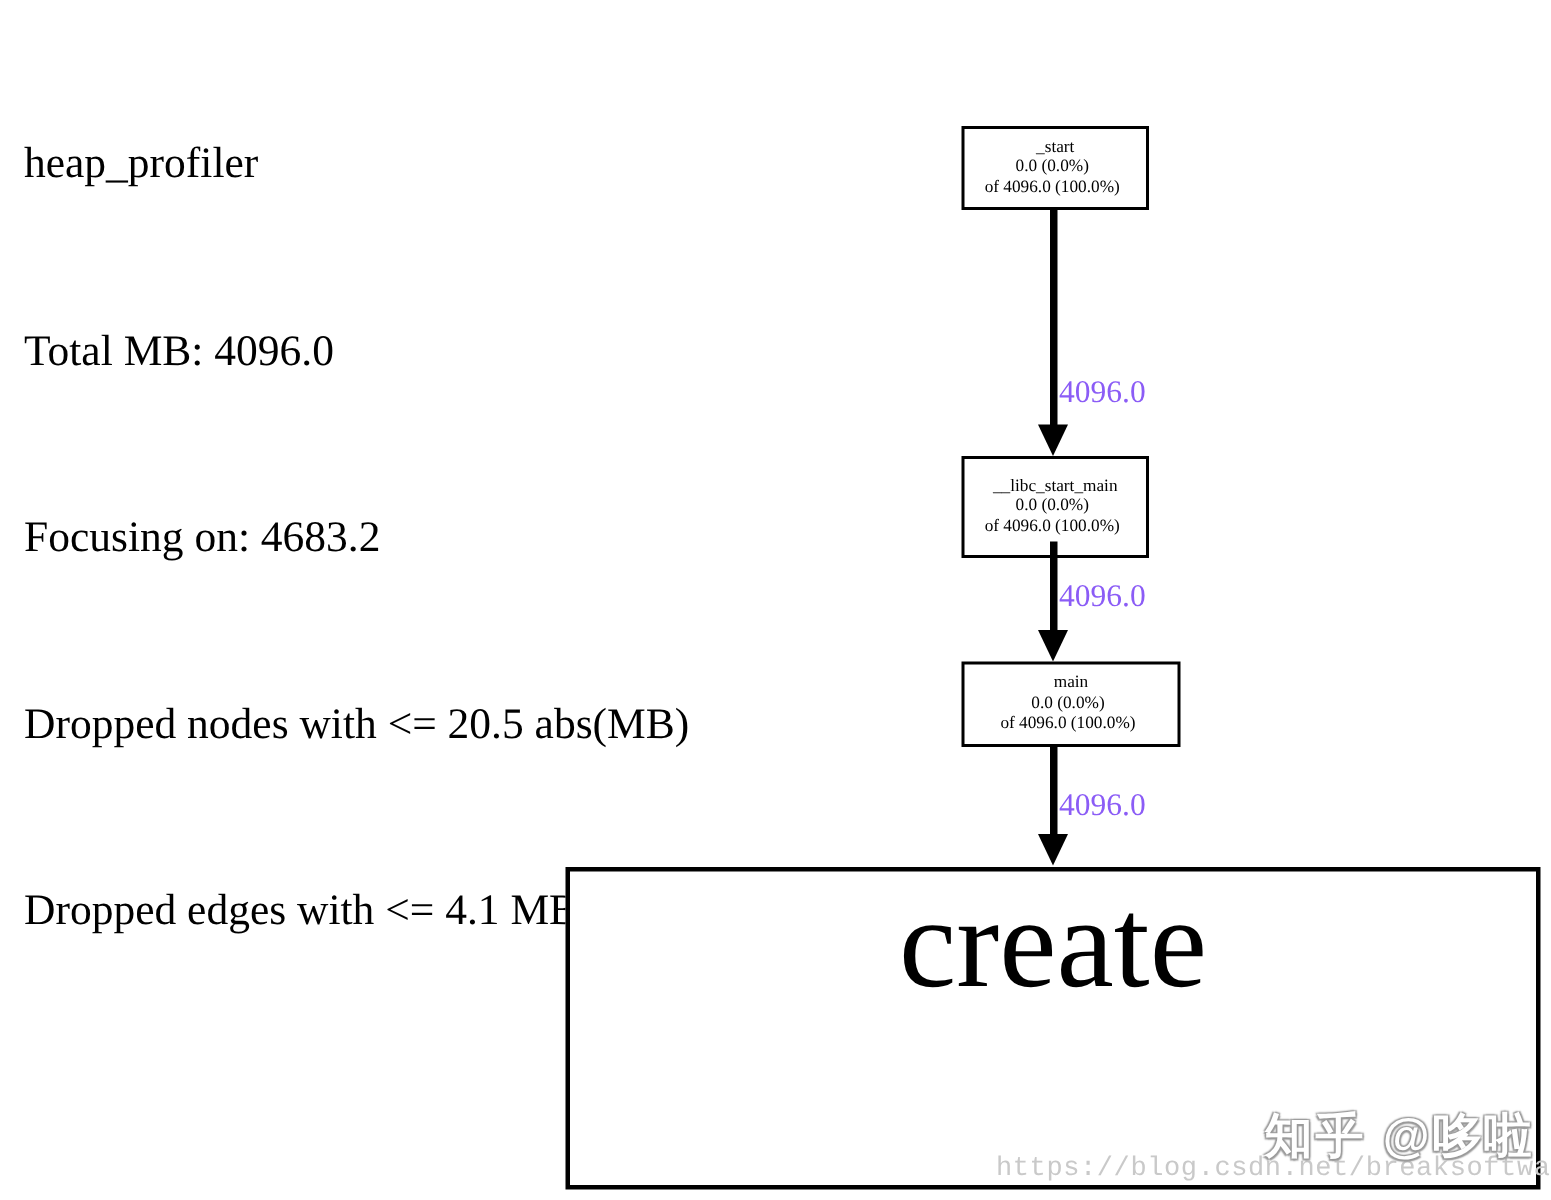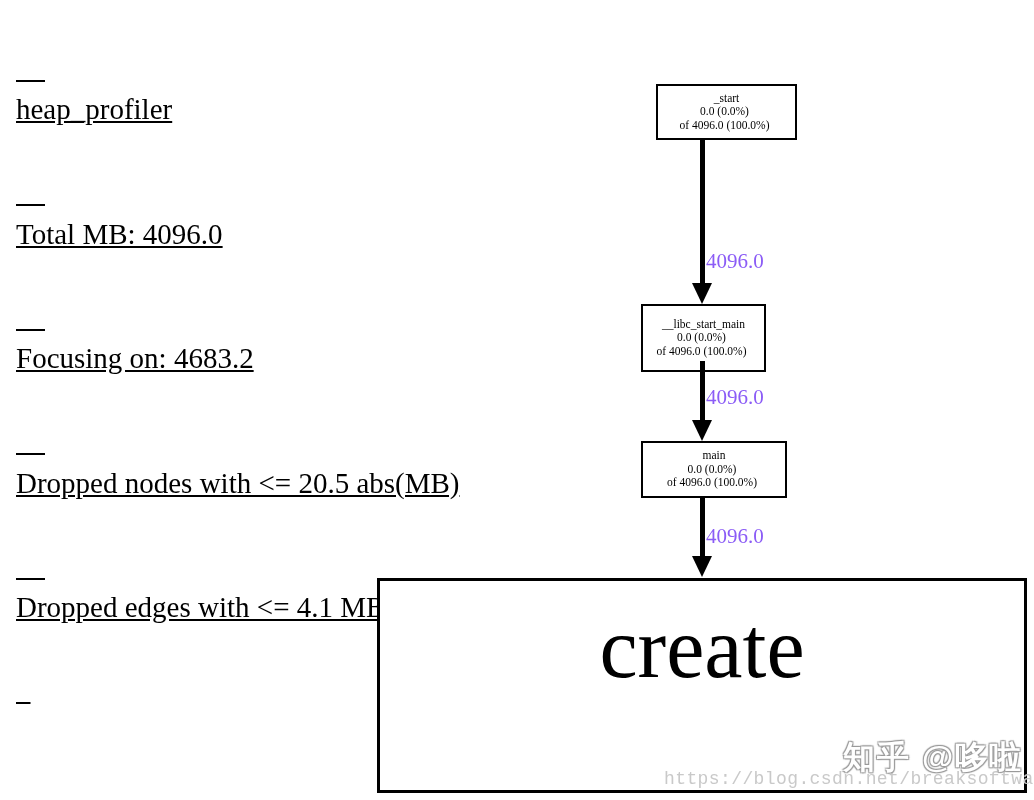--- a/index.html
+++ b/index.html
@@ -8,42 +8,42 @@
     width:1034px;height:800px;
     background:#ffffff;
     font-family:"Liberation Serif","DejaVu Serif",serif;
     color:#000;
     overflow:hidden;
   }
   
   .header{
     position:absolute;left:16px;top:6px;
     font-size:29px;line-height:41.5px;
-    white-space:pre;color:#000;text-decoration:underline;
+    white-space:pre;color:#000;
   }
   
   .gnode{
     position:absolute;box-sizing:border-box;
     background:#ffffff;border:2px solid #000;
     display:flex;flex-direction:column;justify-content:center;
   }
   .gnode .nname{text-align:center;}
   .gnode .nself,.gnode .ntotal{text-align:center;padding-right:4px;}
   .gnode-small{
     font-size:11.5px;line-height:13.5px;
     padding:2px 2px;
   }
-  #node-start{left:656px;top:84px;width:141px;height:56px;}
+  #node-start{left:641px;top:84px;width:125px;height:56px;}
   #node-libc {left:641px;top:304px;width:125px;height:68px;font-family:Liberation Serif, serif;}
   #node-main {left:641px;top:441px;width:146px;height:57px;}
   #node-create{
     left:377px;top:578px;width:650px;height:215px;
     border-width:3px;justify-content:flex-start;
   }
-  #node-create .nname{font-size:86px;line-height:94px;margin-top:20px;text-align:center;}
+  #node-create .nname{font-size:86px;line-height:94px;margin-top:0;text-align:center;}
   #node-create .nvalue{font-size:92px;line-height:102px;text-align:center;white-space:nowrap;}
   
   .edge-line{position:absolute;left:700px;width:5px;background:#000;}
   #edge1-line{top:140px;height:145px;}
   #edge2-line{top:361px;height:60px;}
   #edge3-line{top:498px;height:59px;}
   .arrowhead{
     position:absolute;left:692px;width:0;height:0;
     border-left:10.5px solid transparent;
     border-right:10.5px solid transparent;

